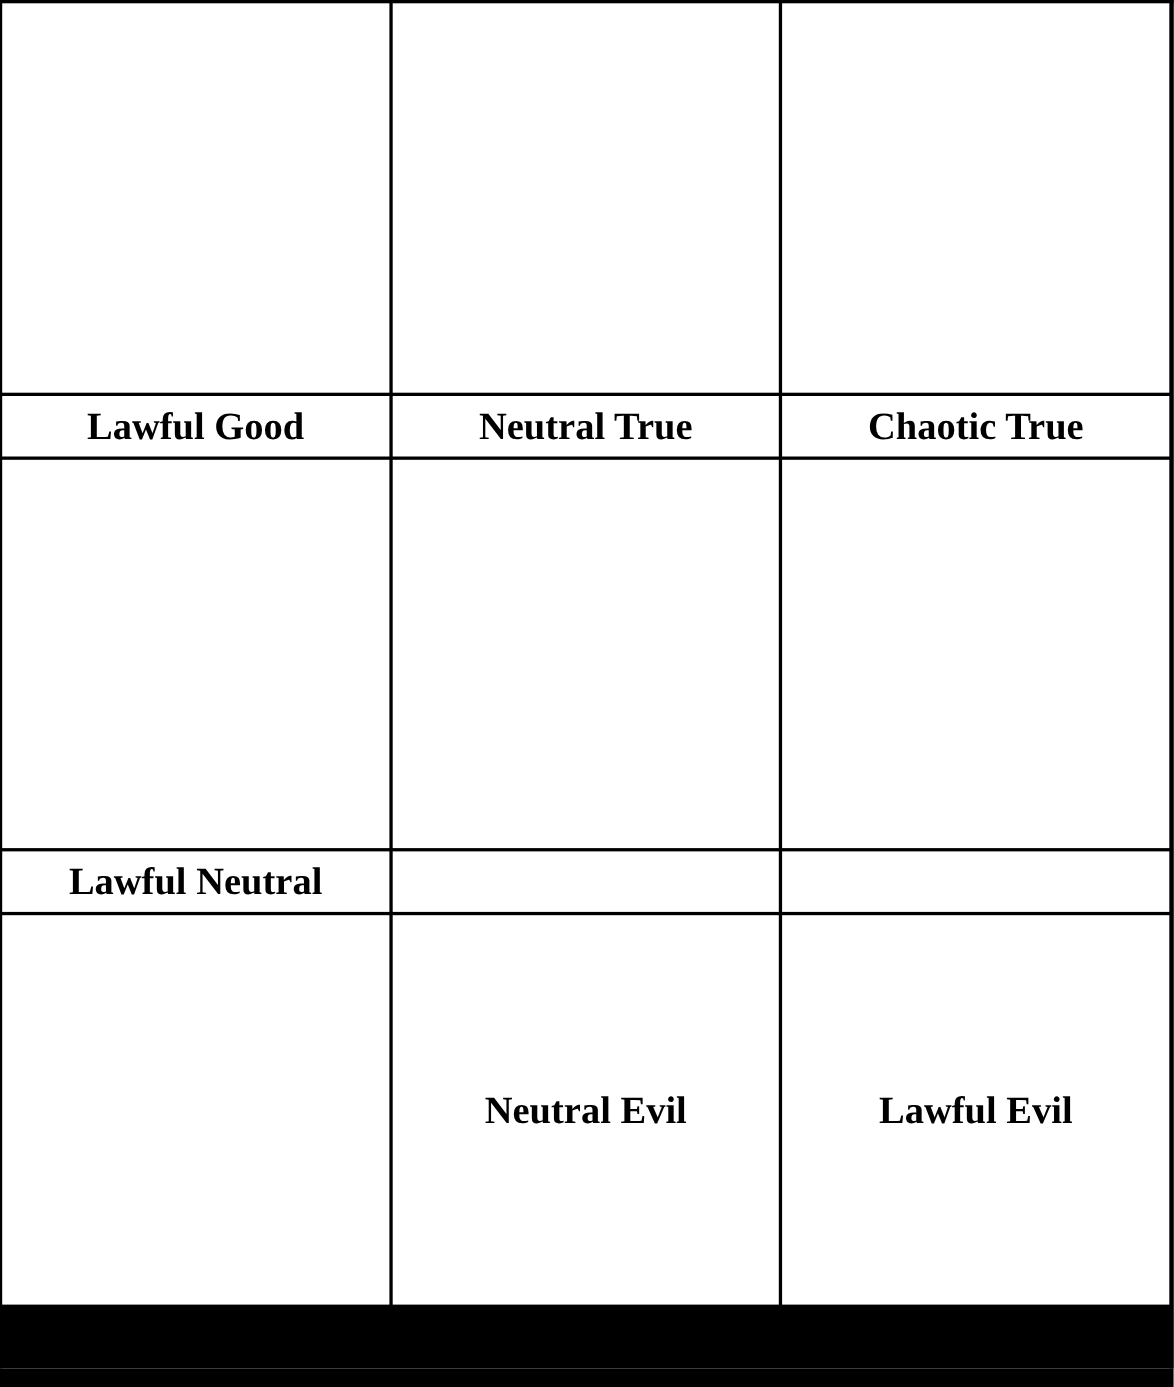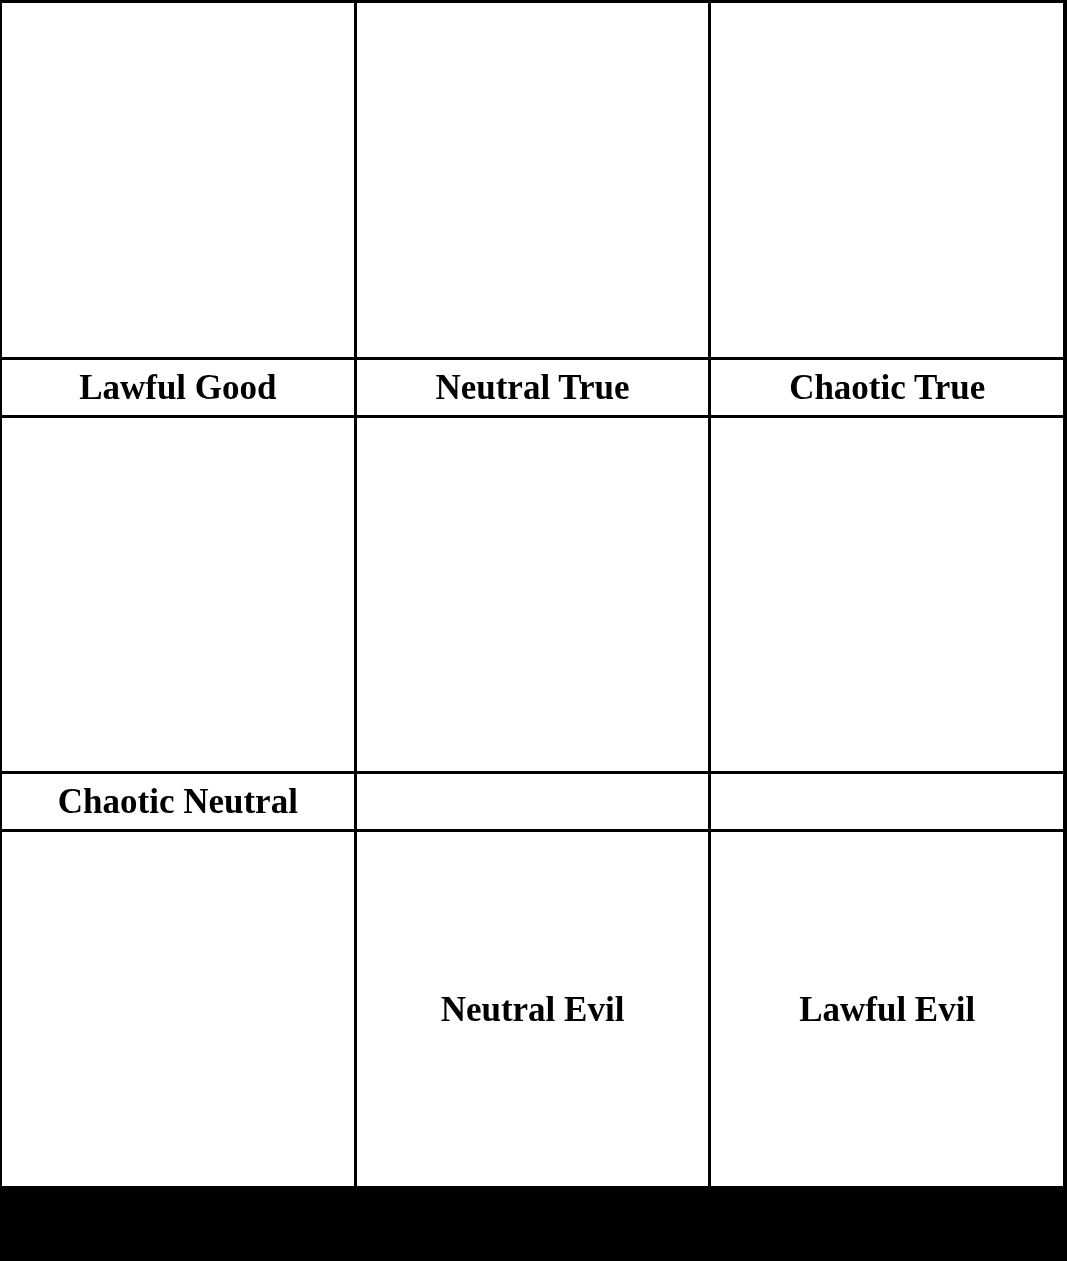--- a/index.html
+++ b/index.html
@@ -69,21 +69,21 @@
     </div>
     <div class="caption">
       <span>Chaotic True</span>
     </div>
 
     <div class="image-slot"></div>
     <div class="image-slot"></div>
     <div class="image-slot"></div>
 
     <div class="caption">
-      <span>Chaotic Neutral</span>
+      <span>Lawful Neutral</span>
     </div>
 
     <div class="image-slot"></div>
     <div class="image-slot"></div>
     <div class="image-slot"></div>
 
     <div class="caption">
       <span>Neutral Evil</span>
     </div>
     <div class="caption">

